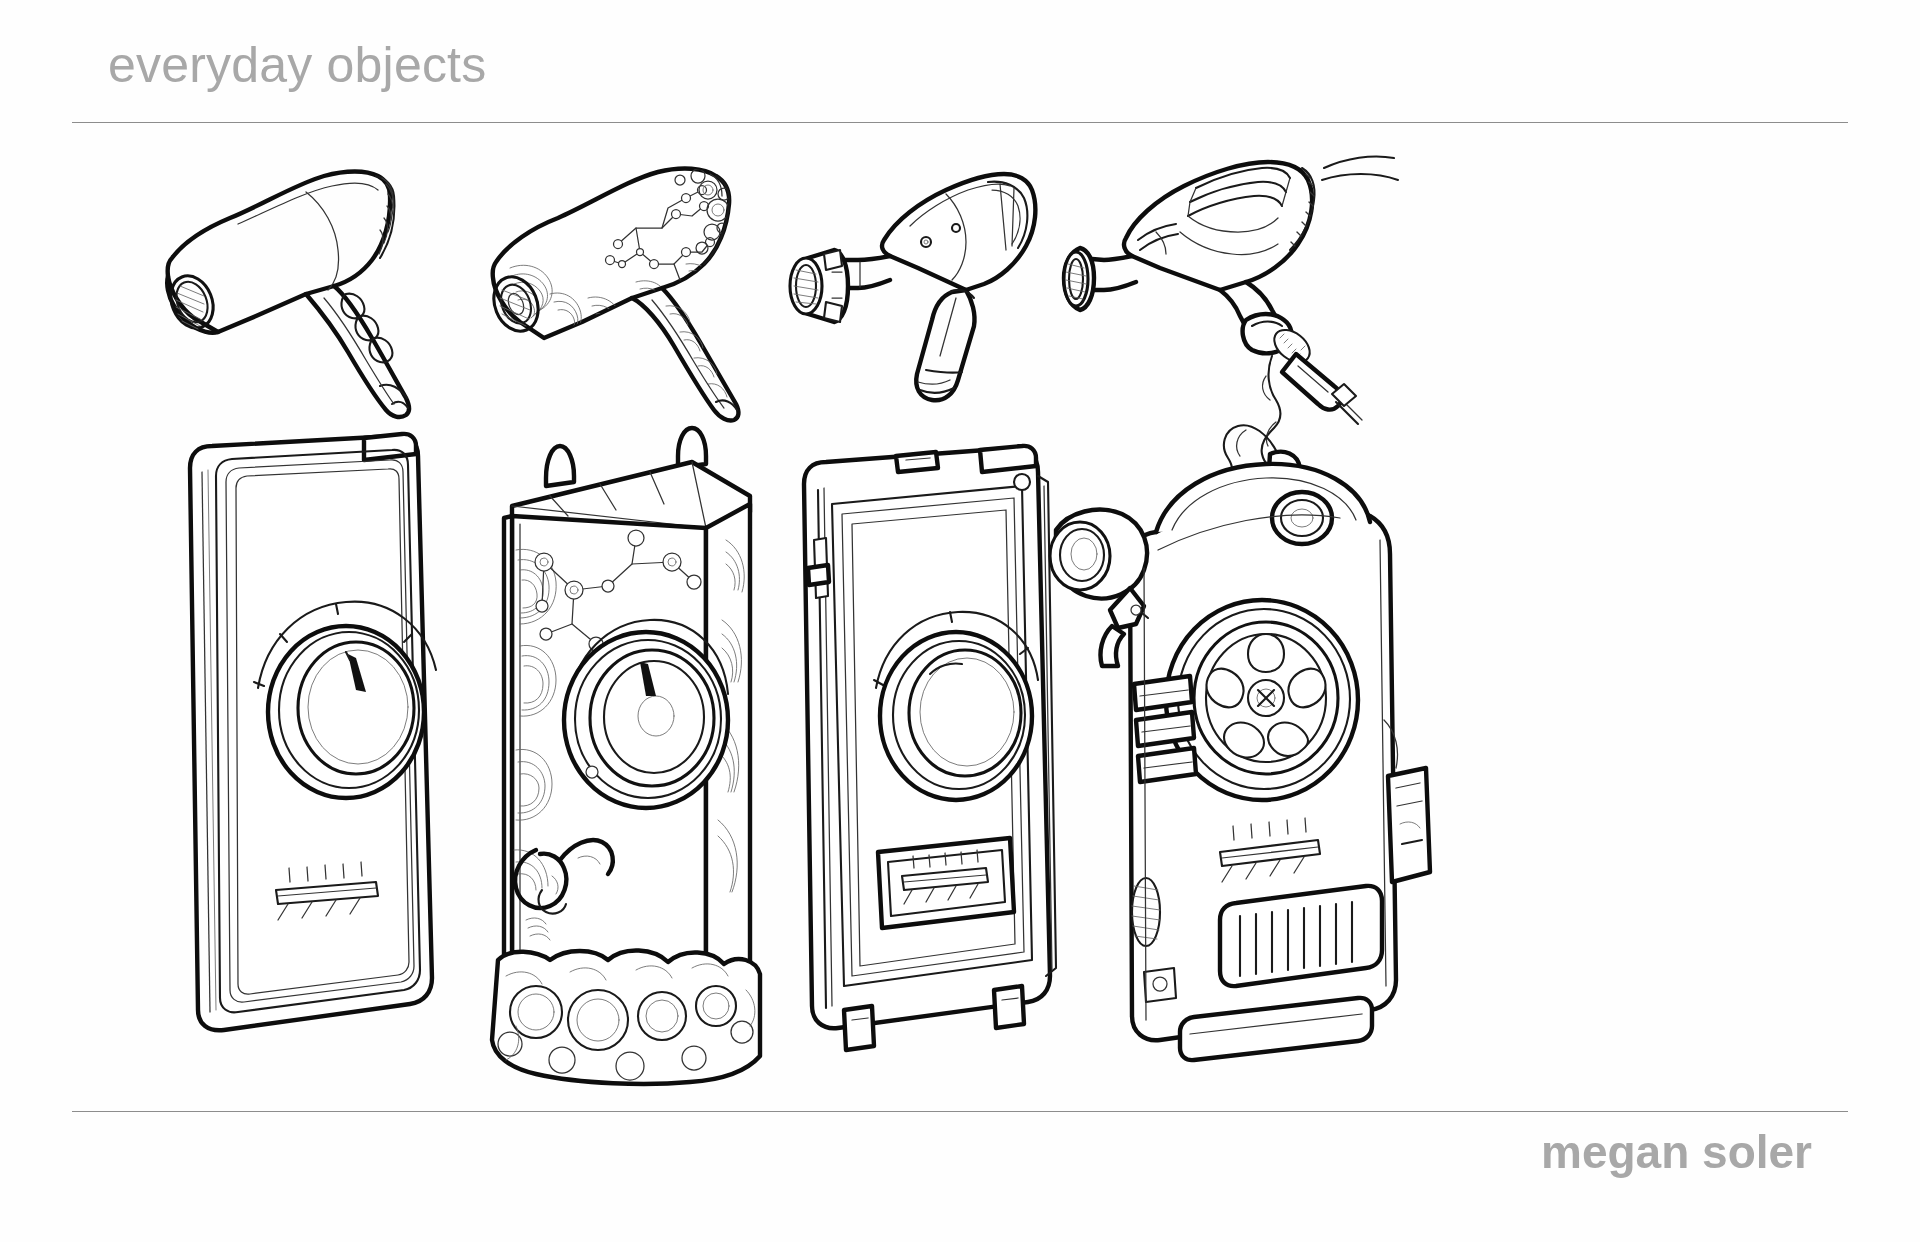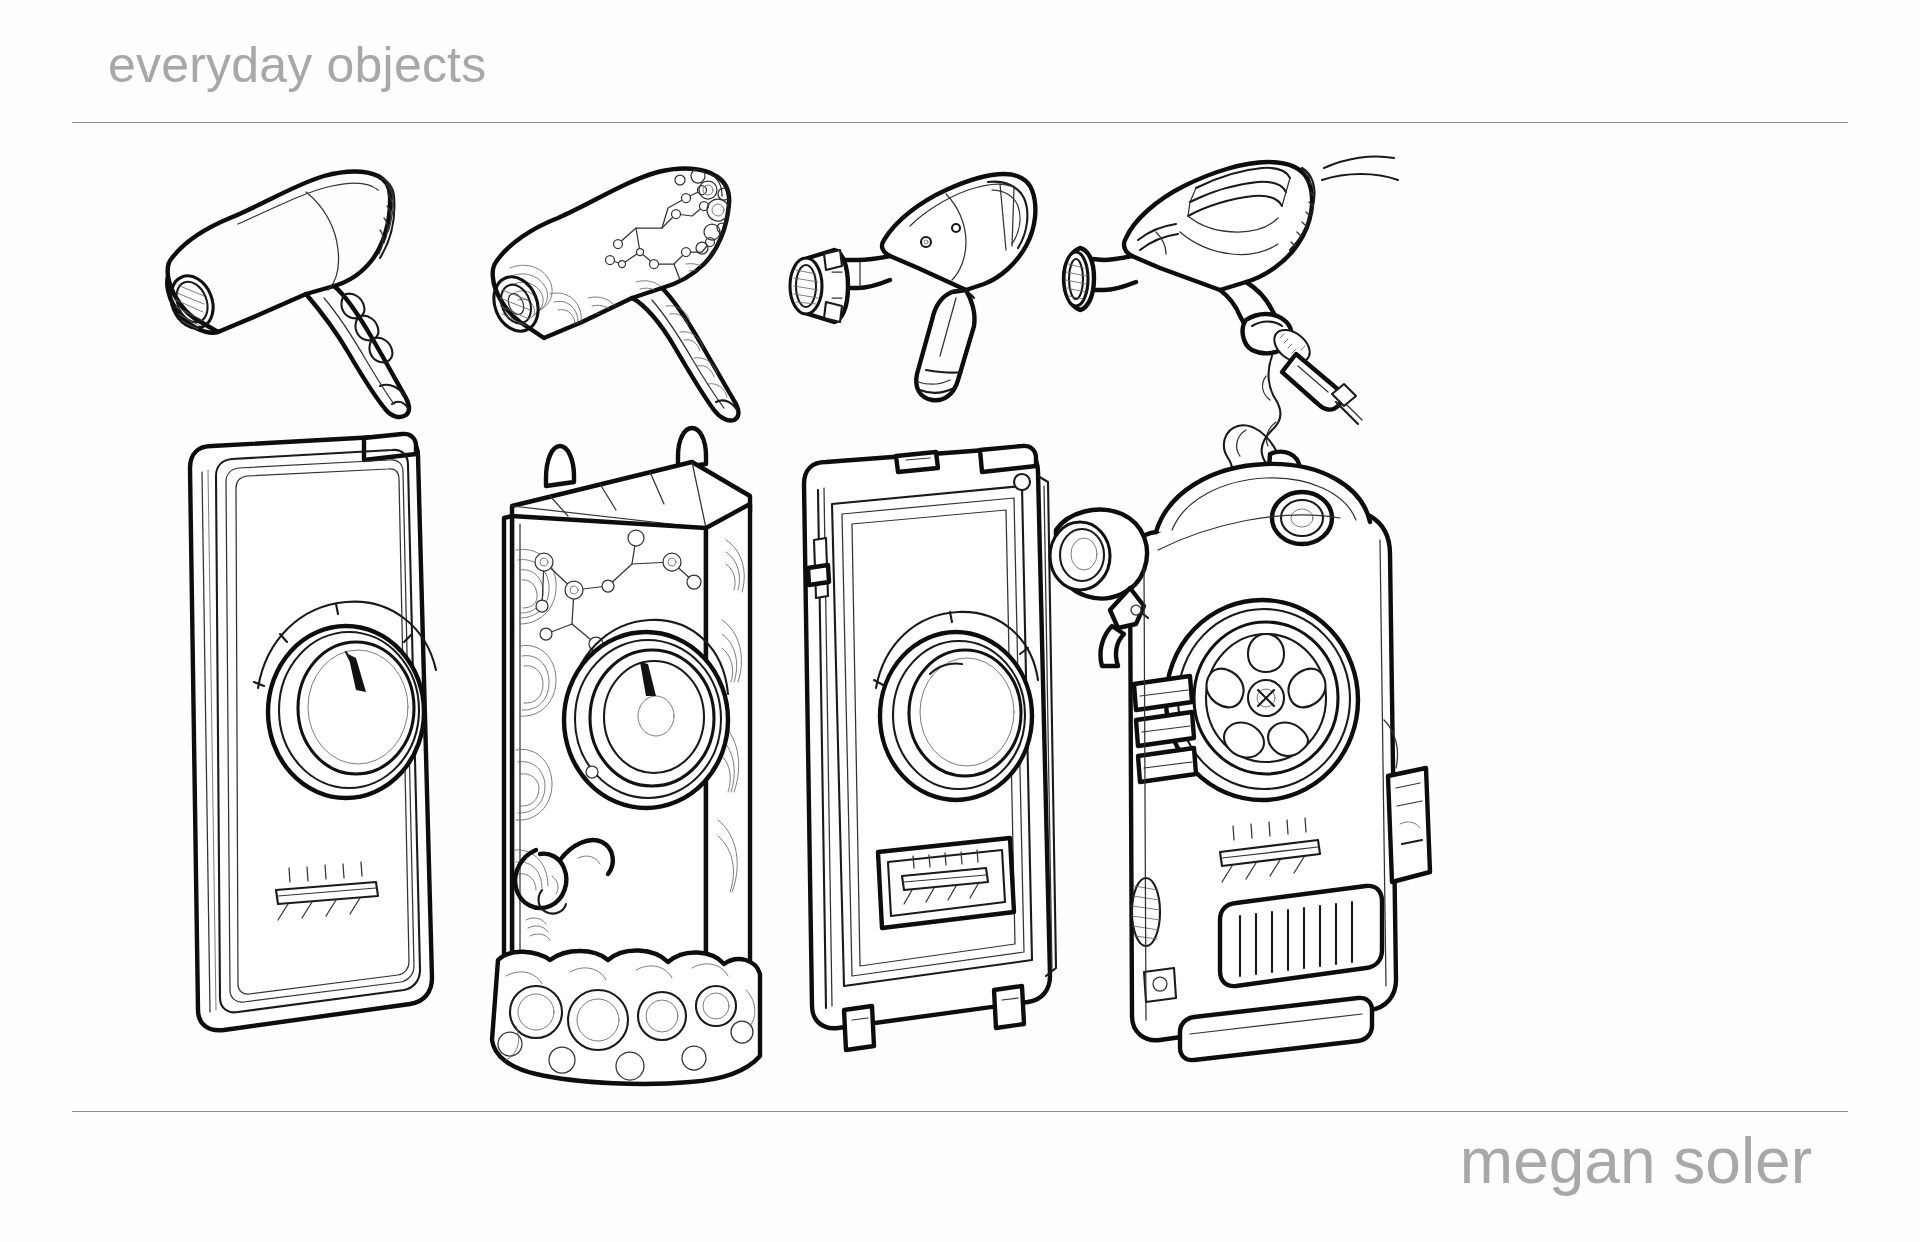--- a/index.html
+++ b/index.html
@@ -53,22 +53,22 @@
     left: 72px;
     top: 1111px;
     width: 1776px;
     height: 0;
     border-top: 1.4px solid #8d8d8d;
   }
   .footer-name {
     position: absolute;
     right: 108px;
     top: 1129px;
-    font-size: 64px;
-    font-weight: 400;
+    font-size: 46px;
+    font-weight: 700;
     color: #a8a8a8;
     line-height: 1;
     white-space: nowrap;
   }
 
   
   .row {
     position: absolute;
     left: 0;
     width: 1920px;

